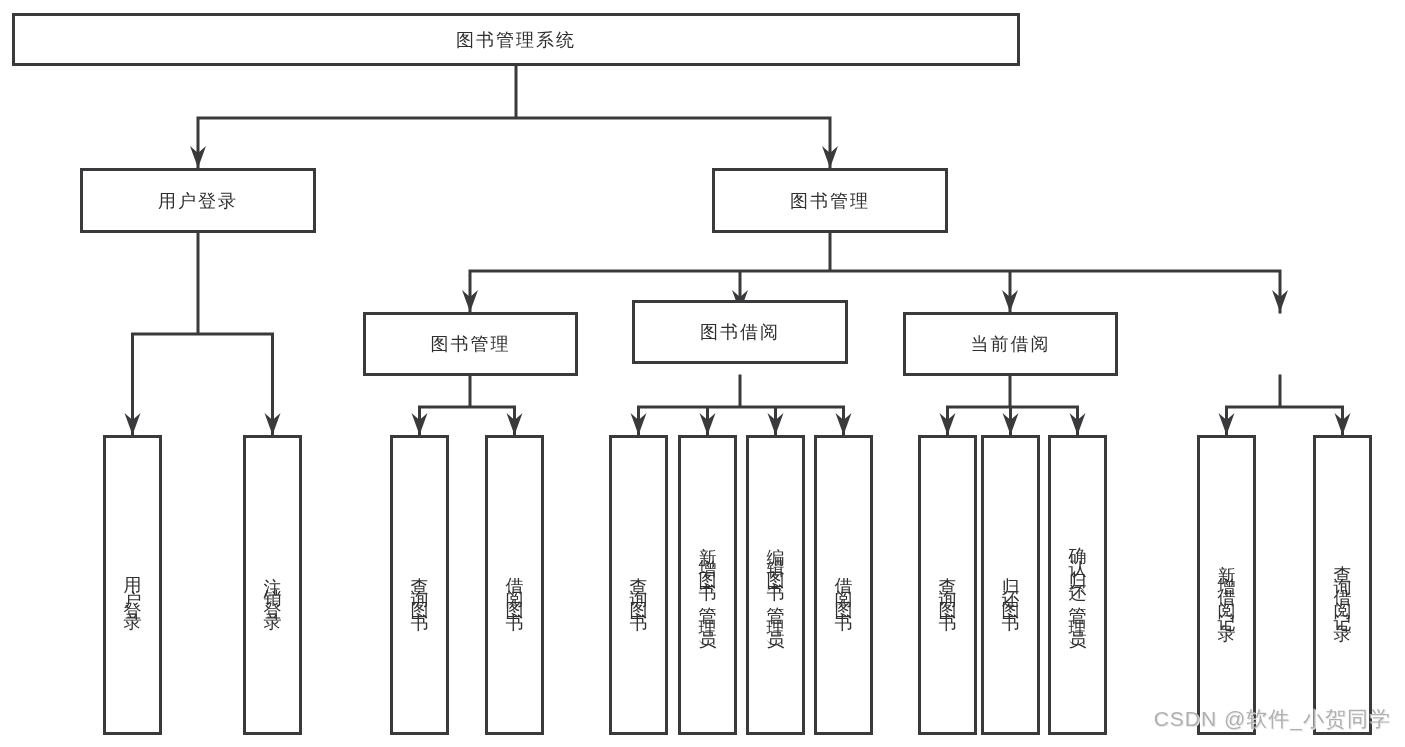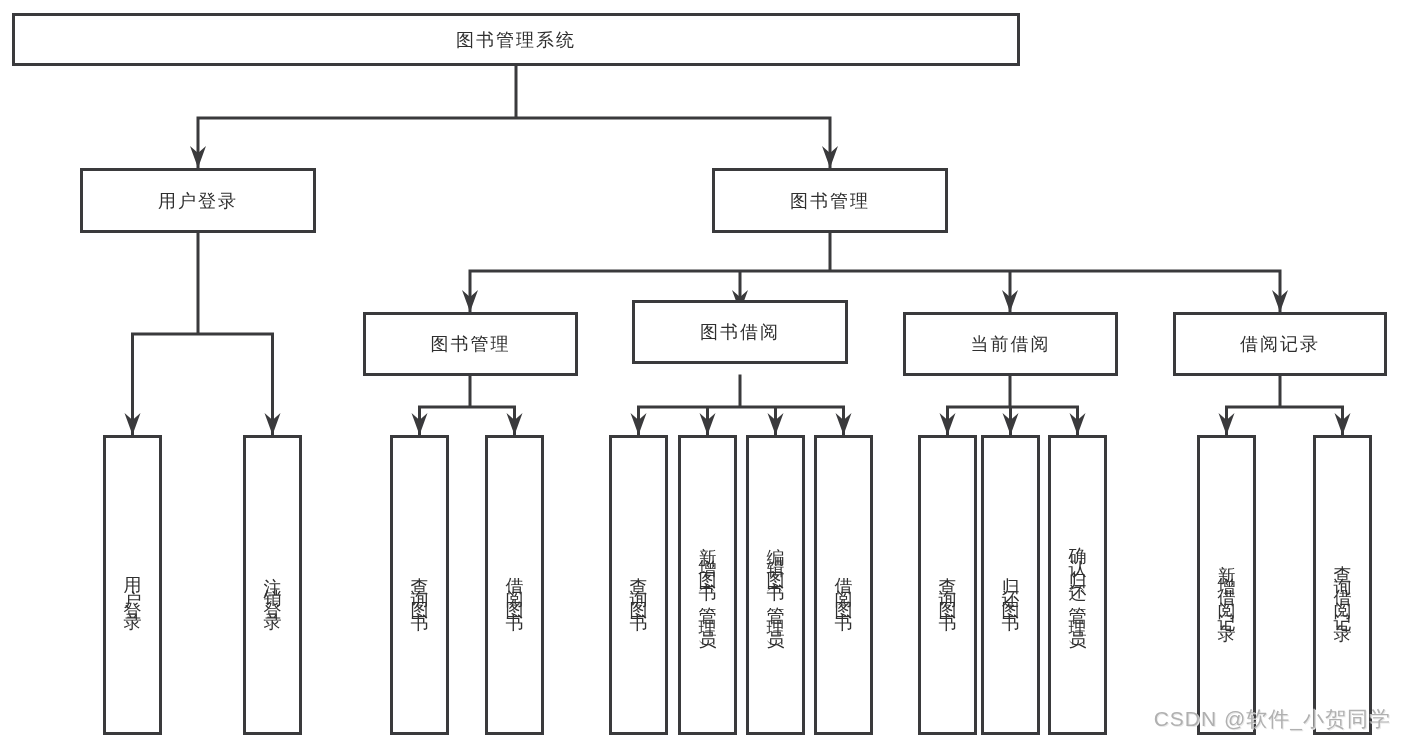--- a/index.html
+++ b/index.html
@@ -108,21 +108,20 @@
   </svg>
 
   <div id="root" class="box">图书管理系统</div>
 
   <div id="l2a" class="box">用户登录</div>
   <div id="l2b" class="box">图书管理</div>
 
   <div id="l3a" class="box">图书管理</div>
   <div id="l3b" class="box">图书借阅</div>
   <div id="l3c" class="box">当前借阅</div>
-  <div id="l3d" class="box">借阅记录</div>
 
   <div id="f1" class="box leaf">用户登录</div>
   <div id="f2" class="box leaf">注销登录</div>
   <div id="f3" class="box leaf">查询图书</div>
   <div id="f4" class="box leaf">借阅图书</div>
   <div id="f5" class="box leaf">查询图书</div>
   <div id="f6" class="box leaf">新增图书（管理员）</div>
   <div id="f7" class="box leaf">编辑图书（管理员）</div>
   <div id="f8" class="box leaf">借阅图书</div>
   <div id="f9" class="box leaf">查询图书</div>

